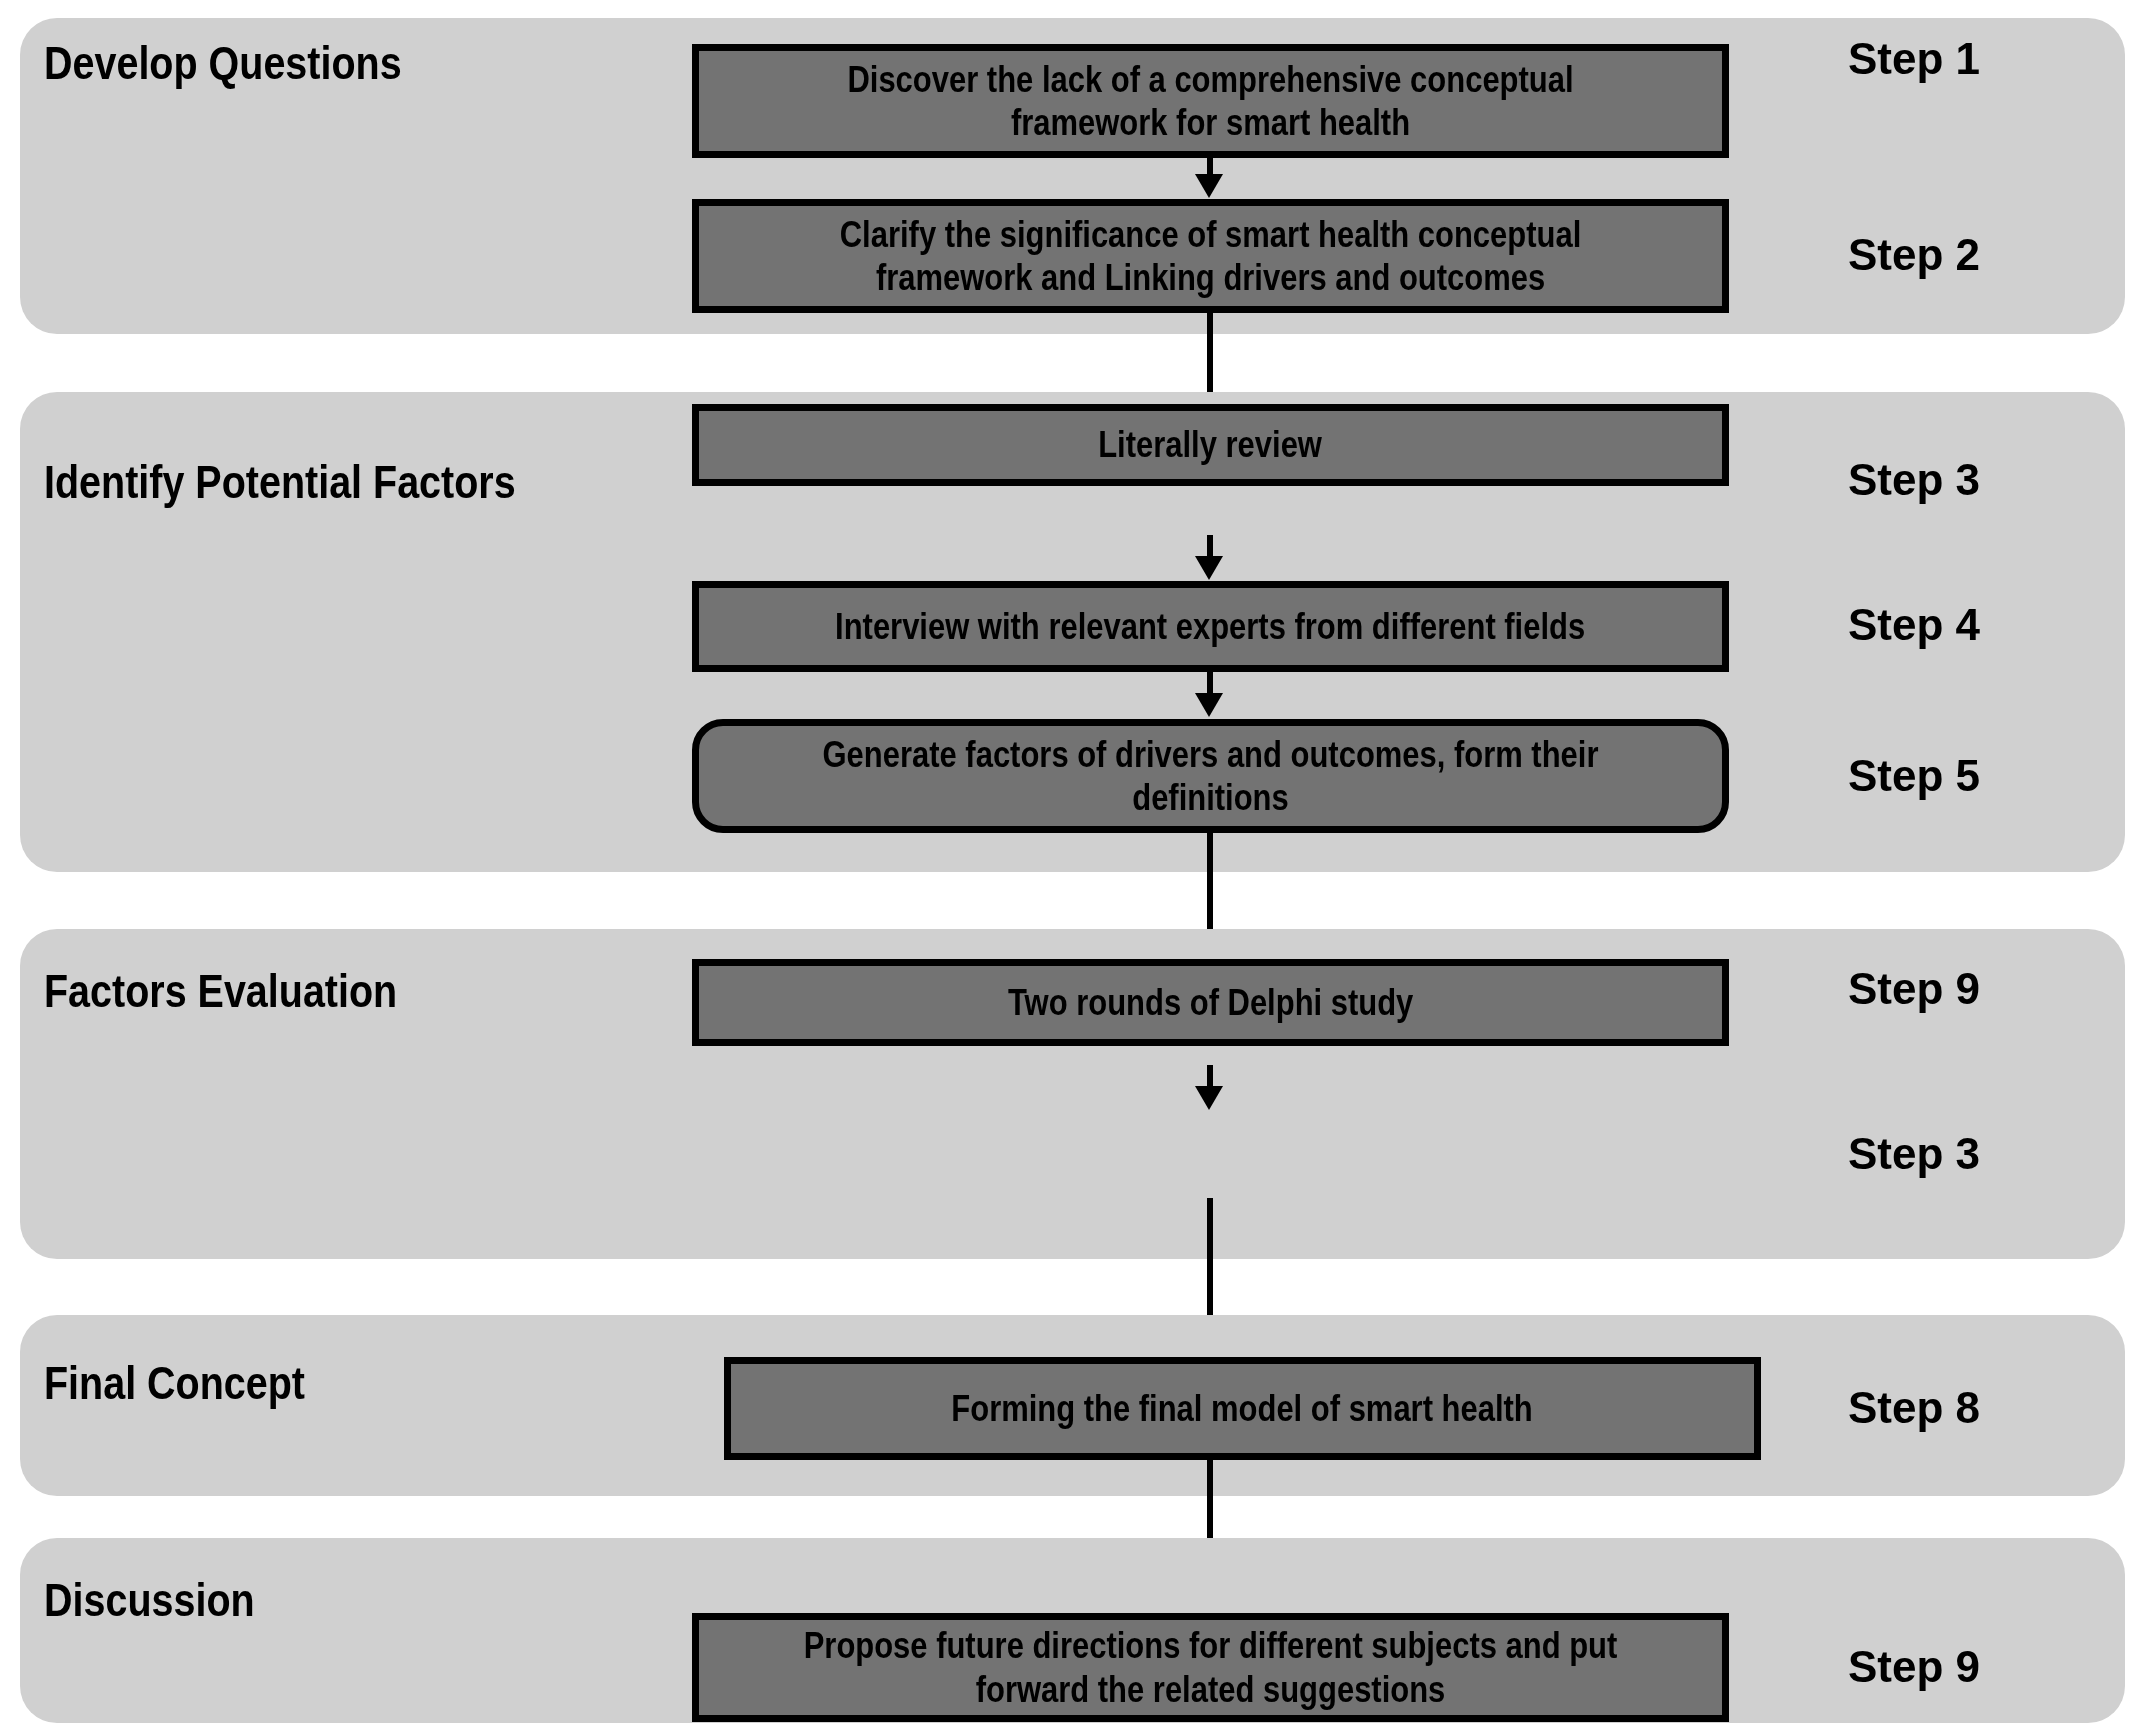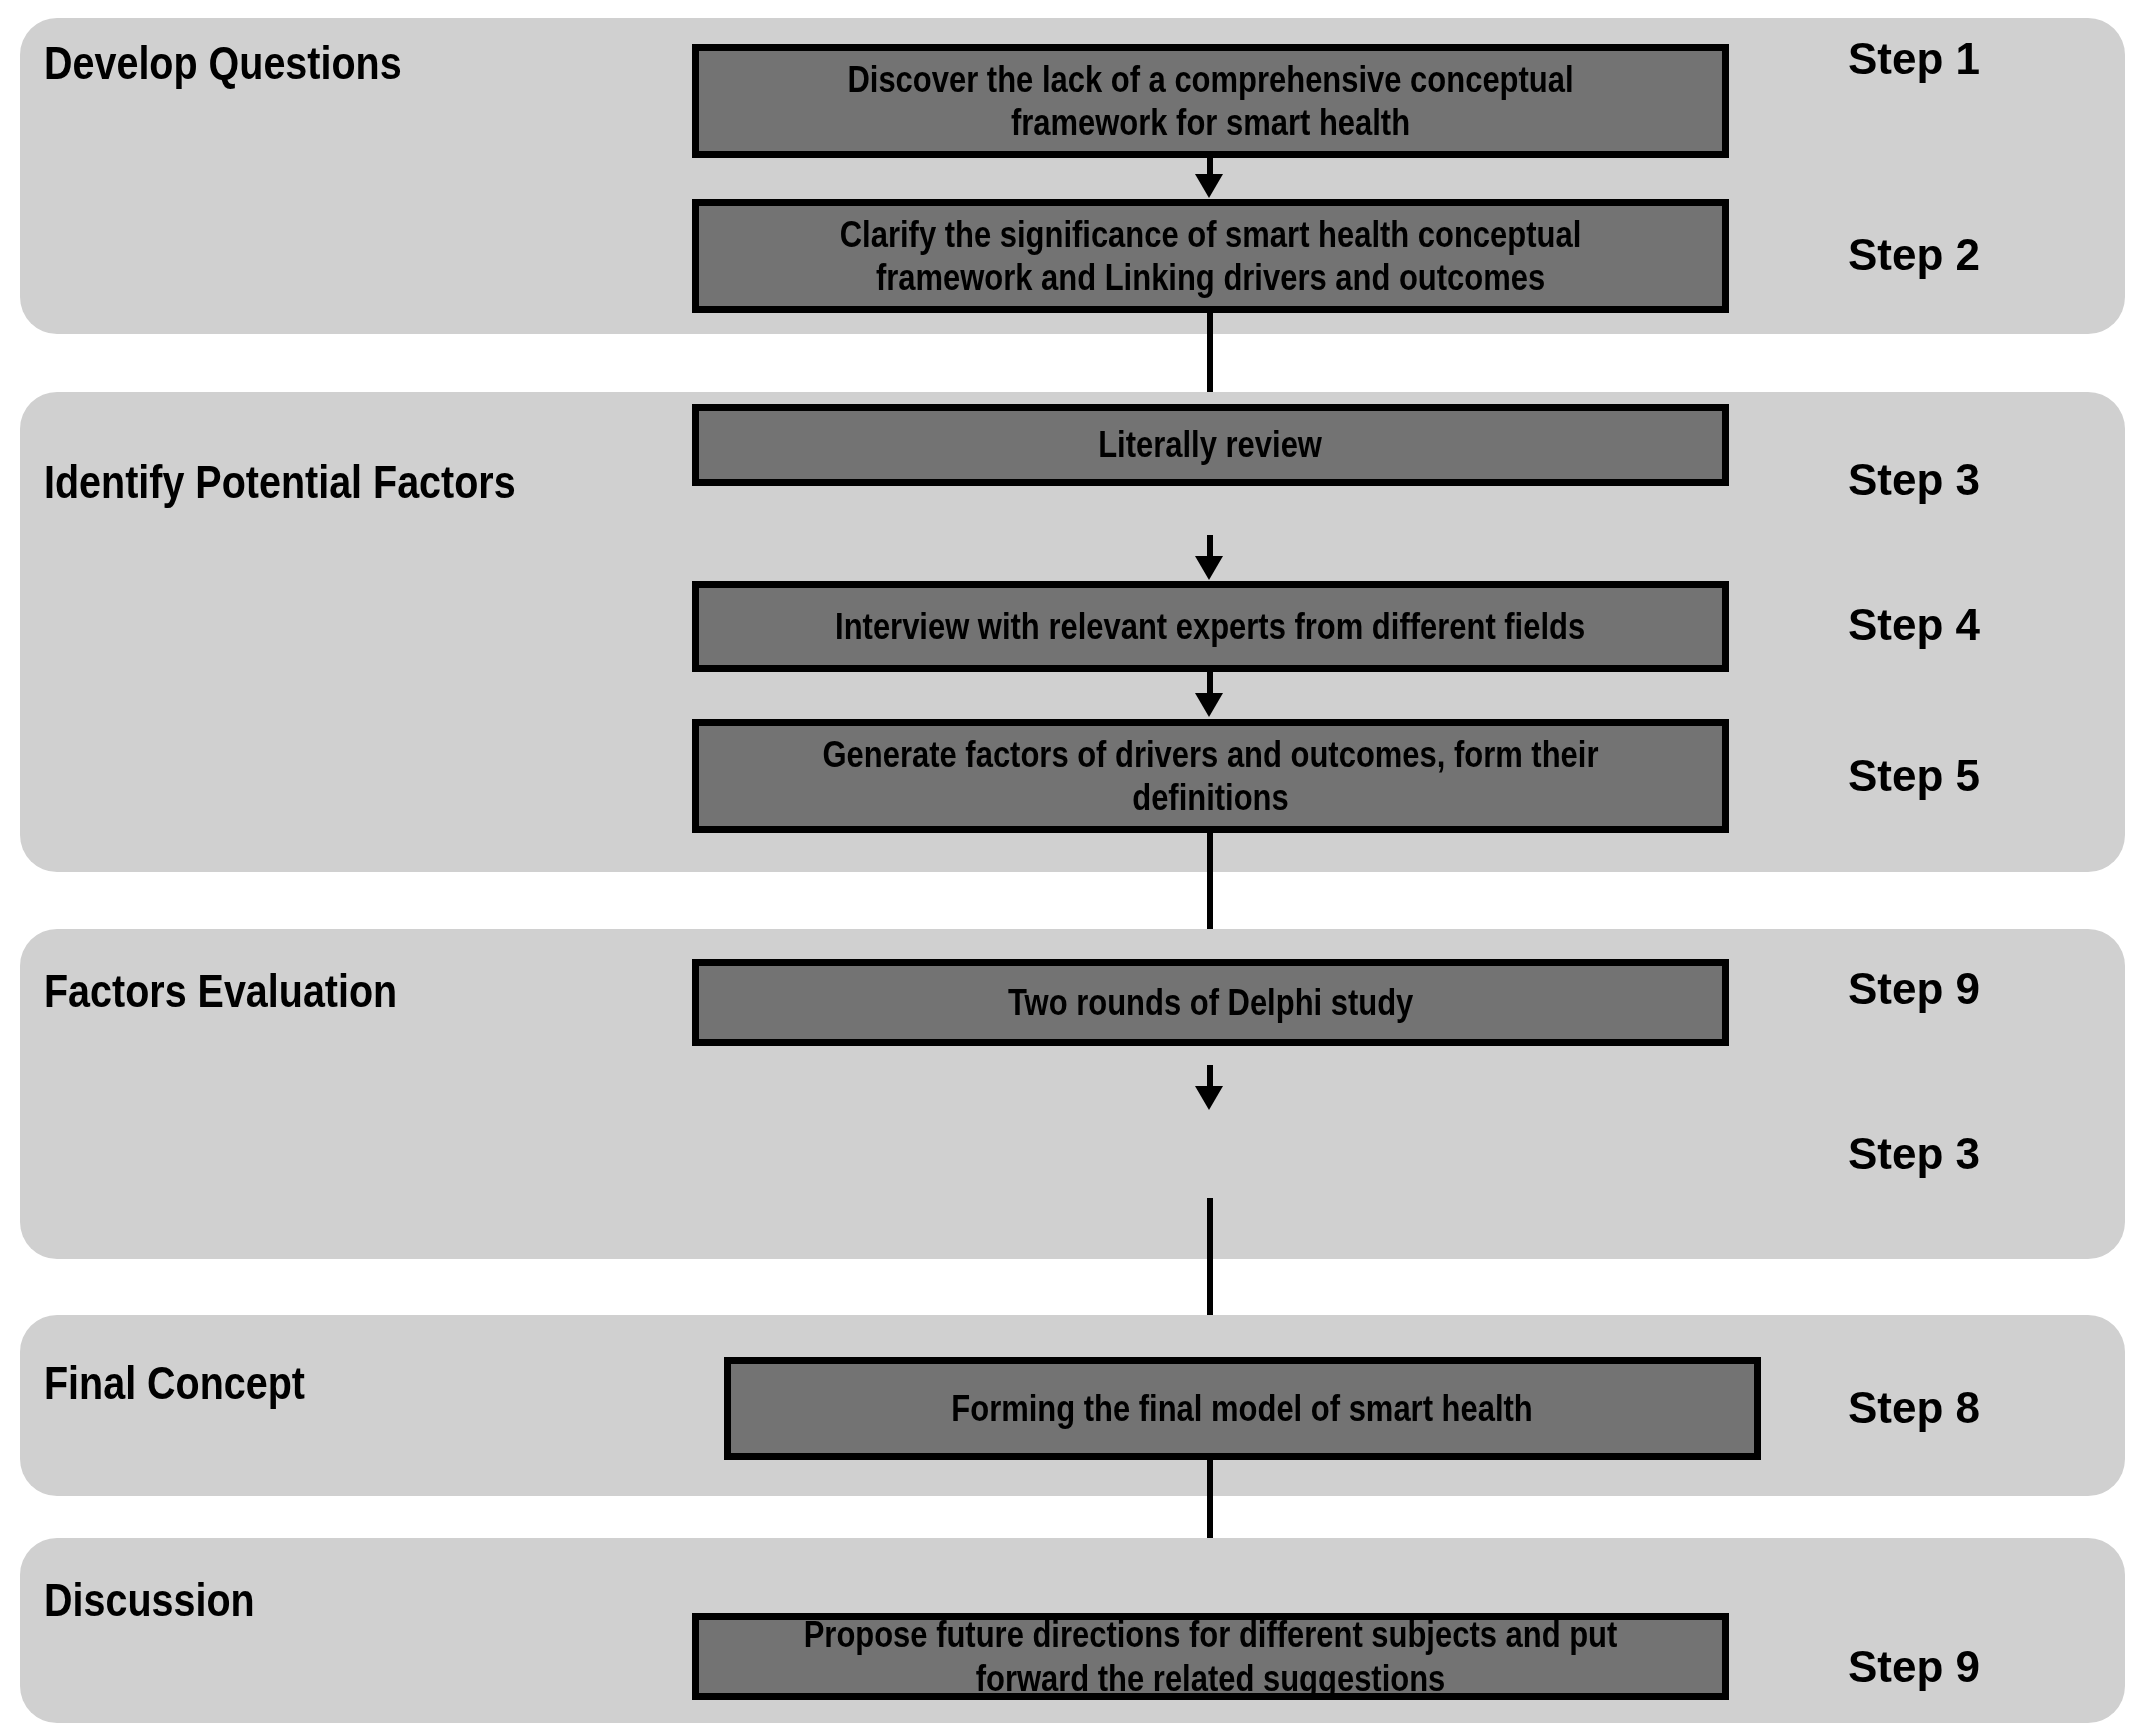--- a/index.html
+++ b/index.html
@@ -148,21 +148,21 @@
   <div class="proc-box" style="top:581px; height:91px;">
     <span class="proc-text">Interview with relevant experts from different fields</span>
   </div>
   <div class="step-label" style="top:603px;">Step 4</div>
 
   <div class="connector" style="top:672px; height:48px;">
     <div class="shaft" style="height:26px;"></div>
     <div class="head" style="top:21px;"></div>
   </div>
 
-  <div class="proc-box" style="top:719px; height:114px;">
+  <div class="proc-box" style="top:719px; height:114px;border-radius:31px;">
     <span class="proc-text">Generate factors of drivers and outcomes, form their definitions</span>
   </div>
   <div class="step-label" style="top:754px;">Step 5</div>
 
   <div class="connector" style="top:833px; height:129px;">
     <div class="shaft" style="height:106px;"></div>
     <div class="head" style="top:101px;"></div>
   </div>
 
   <div class="panel" style="top:929px; height:330px;"></div>
@@ -197,19 +197,19 @@
 
   <div class="connector" style="top:1460px; height:161px;">
     <div class="shaft" style="height:138px;"></div>
     <div class="head" style="top:133px;"></div>
   </div>
 
   <div class="panel" style="top:1538px; height:185px;"></div>
 
   <div class="stage-label" style="top:1576px;">Discussion</div>
 
-  <div class="proc-box" style="top:1613px; height:87px;">
+  <div class="proc-box" style="top:1613px; height:109px;">
     <span class="proc-text">Propose future directions for different subjects and put forward the related suggestions</span>
   </div>
   <div class="step-label" style="top:1645px;">Step 9</div>
 
 </div>
 
 
 </body></html>

